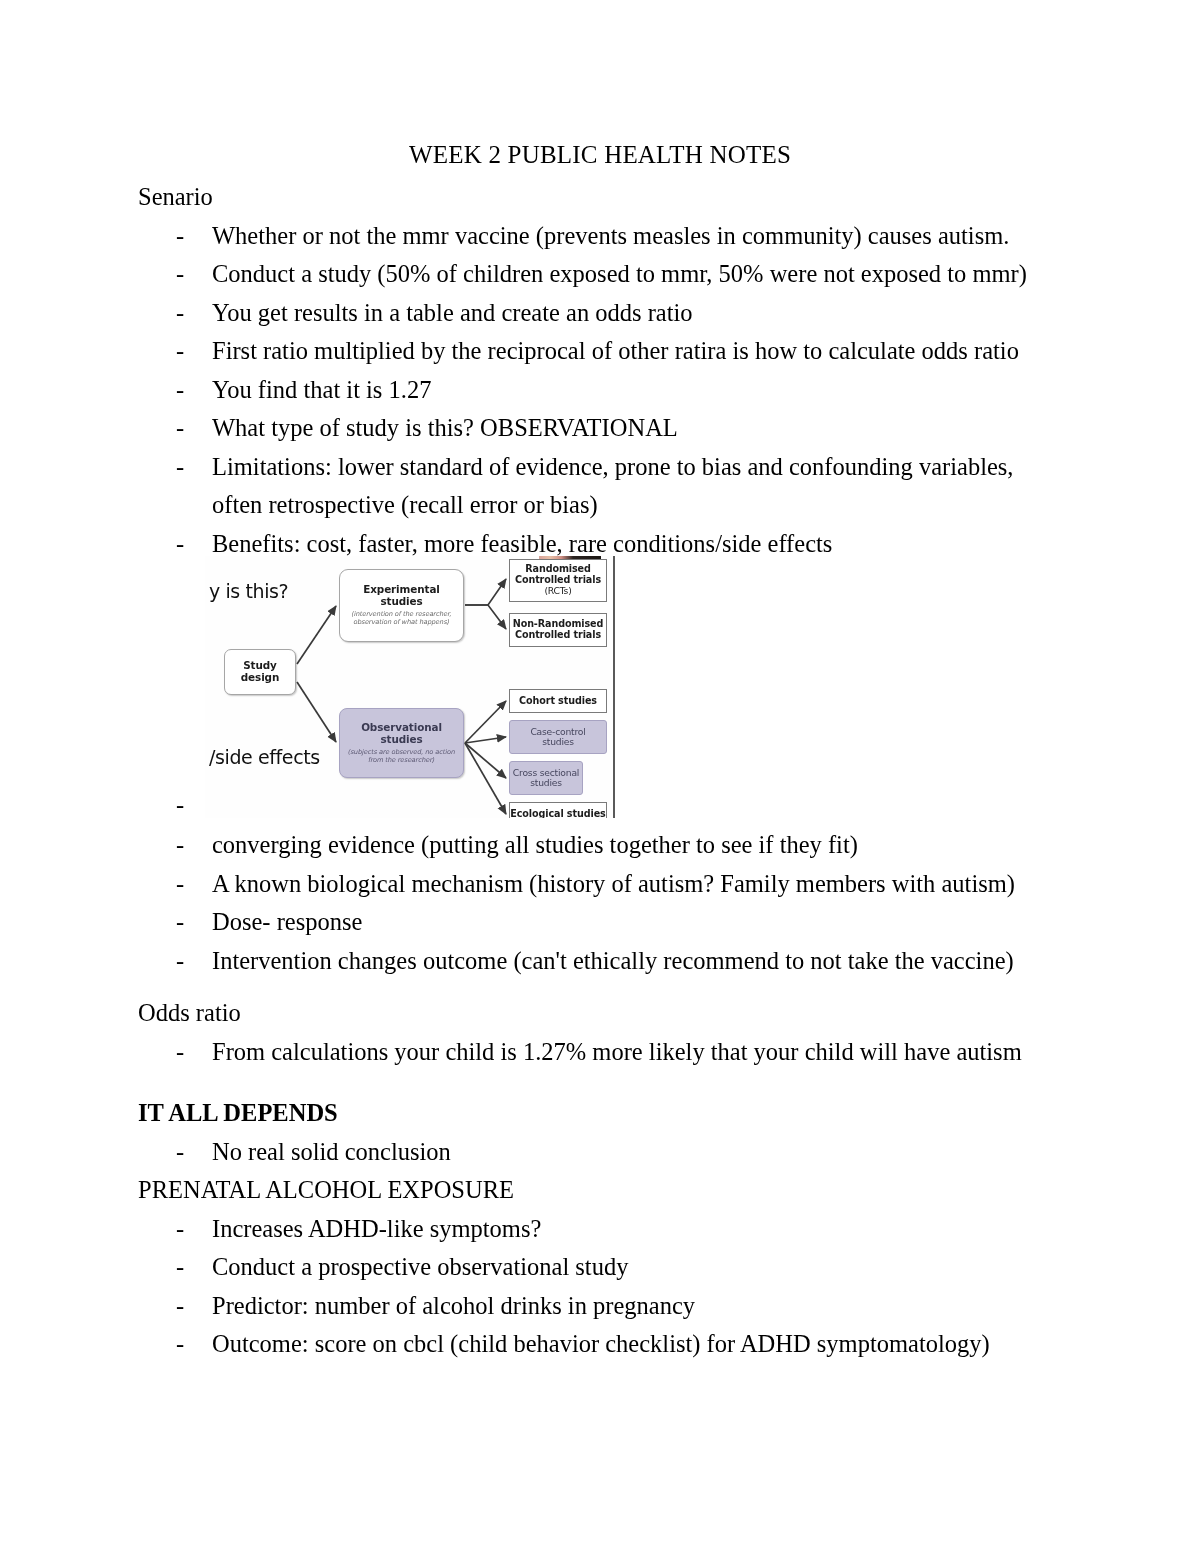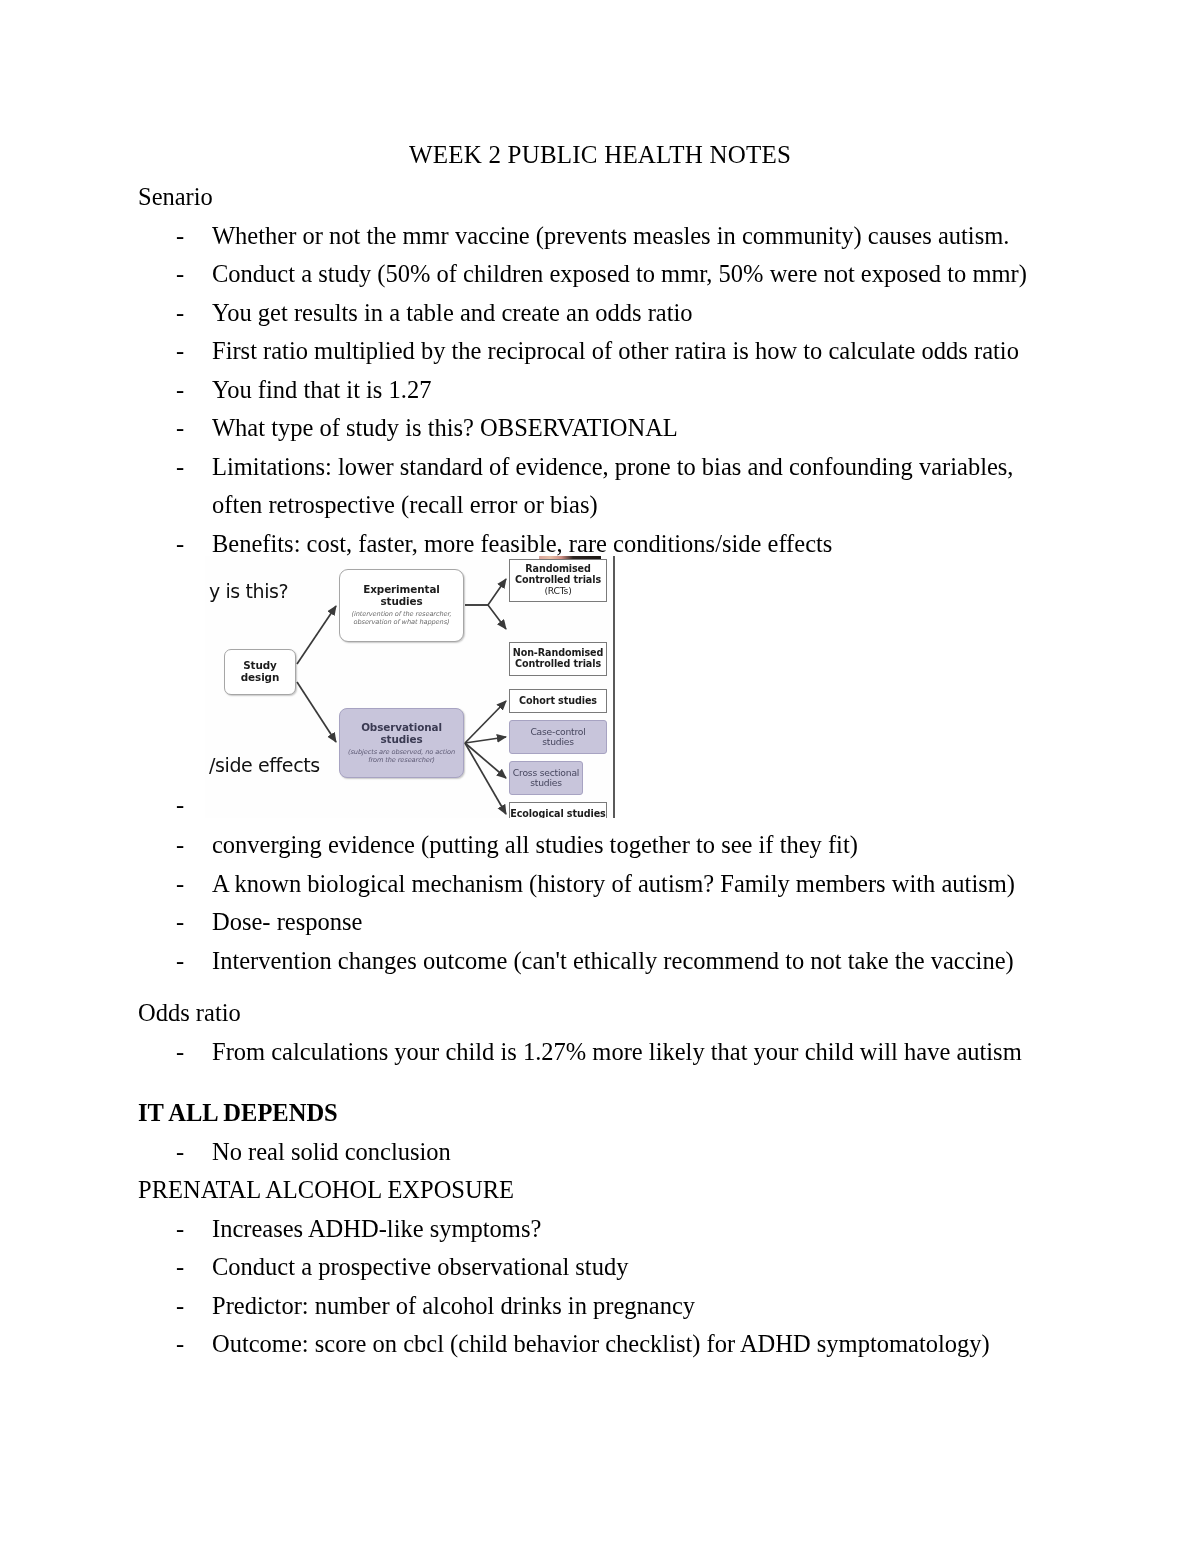--- a/index.html
+++ b/index.html
@@ -143,21 +143,20 @@
 
   #box-rct {
     left: 304px; top: 3px;
     width: 98px; height: 43px;
     border-color: #7a7a7a;
   }
   #box-nonrct {
     left: 304px; top: 57px;
     width: 98px; height: 34px;
     border-color: #7a7a7a;
-    margin-top: 29px;
   }
   #box-cohort {
     left: 304px; top: 133px;
     width: 98px; height: 24px;
     border-color: #7a7a7a;
   }
   #box-casecontrol {
     left: 304px; top: 164px;
     width: 98px; height: 34px;
     background: #c8c5db;
@@ -188,21 +187,21 @@
 
   .cut-text {
     position: absolute;
     font-family: "DejaVu Sans", sans-serif;
     color: #111;
     font-size: 19px;
     letter-spacing: -0.4px;
     white-space: nowrap;
   }
   #cut-what-is-this { left: 4px; top: 24px; }
-  #cut-side-effects { left: 4px; top: 198px; }
+  #cut-side-effects { left: 4px; top: 190px; }
 
   .diagram svg.links {
     position: absolute;
     left: 0; top: 0;
     width: 408px; height: 262px;
     overflow: visible;
   }
 </style>
 </head>
 <body>

